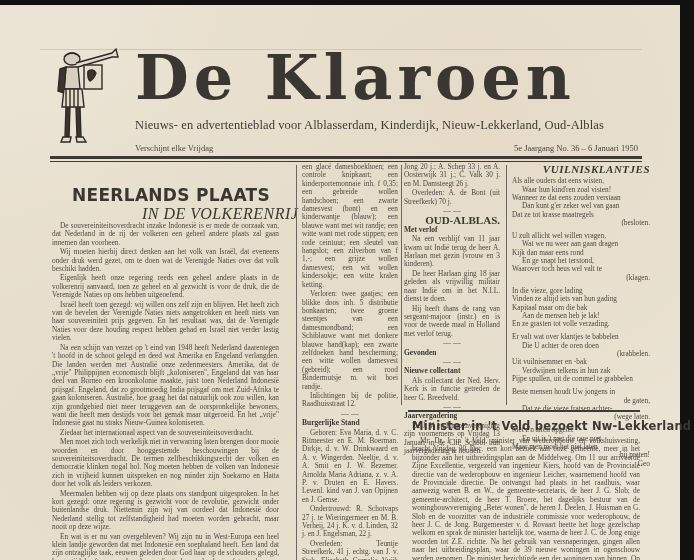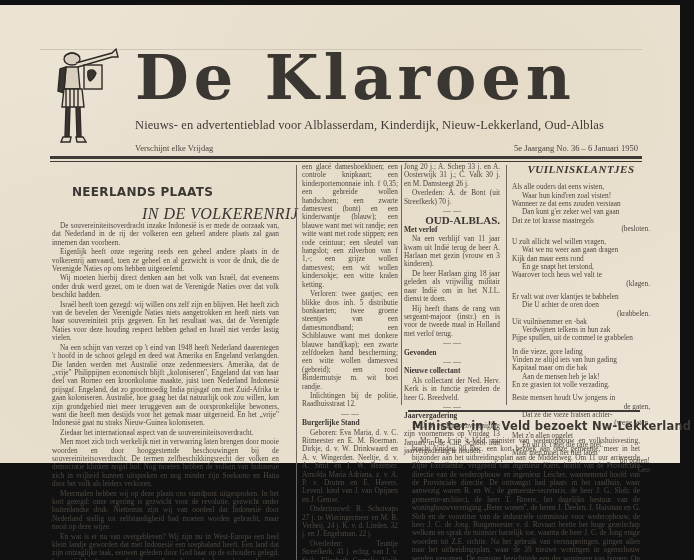--- a/index.html
+++ b/index.html
@@ -1,42 +1,42 @@
 <!DOCTYPE html>
 <html><head>
 <meta charset="utf-8">
 <style>
   html, body { margin:0; padding:0; }
   body { width:694px; height:560px; background:#111; overflow:hidden; position:relative; font-family:"Liberation Serif", serif; }
-  .paper { position:absolute; left:0; top:5px; width:680px; height:458px; background:#ebe3d4;
+  .paper { position:absolute; left:0; top:5px; width:680px; height:555px; background:#ebe3d4;
     background-image: radial-gradient(ellipse at 70% 20%, rgba(200,180,140,0.18), transparent 60%),
                       radial-gradient(ellipse at 20% 80%, rgba(190,170,130,0.15), transparent 60%);
     color:#3b3630; }
   .rule-top { position:absolute; left:40px; top:44px; width:602px; height:1px; background:#cfc6b6; }
   .mascot { position:absolute; left:50px; top:40px; width:72px; height:112px; }
   .title { position:absolute; left:135px; top:38px; width:500px; font-family:"DejaVu Serif", serif; font-weight:bold; font-size:62px; letter-spacing:5px; color:#3a3632; line-height:70px; }
   .subtitle { position:absolute; left:135px; top:113px; font-size:12.5px; color:#3e3a35; letter-spacing:0.1px; }
   .verschijnt { position:absolute; left:135px; top:138px; font-size:8.5px; color:#4a4540; }
   .issue { position:absolute; right:42px; top:138px; font-size:8.5px; color:#4a4540; }
   .mast-rule1 { position:absolute; left:50px; top:151px; width:592px; height:3px; background:#3e3a36; }
   .mast-rule2 { position:absolute; left:50px; top:156px; width:592px; height:1px; background:#3e3a36; }
 
   .col { position:absolute; font-size:7.3px; line-height:8.4px; color:#4d4741; text-align:justify; }
   .col p { margin:0 0 1px 0; text-indent:8px; }
-  .headline-main { position:absolute; left:72px; top:180px; font-family:"DejaVu Sans", sans-serif; font-weight:bold; font-size:12px; color:#3a3632; letter-spacing:0.3px; }
+  .headline-main { position:absolute; left:72px; top:180px; font-family:"DejaVu Sans", sans-serif; font-weight:bold; font-size:17px; color:#3a3632; letter-spacing:0.3px; }
   .headline-sub { position:absolute; left:142px; top:200px; font-style:italic; font-size:16px; color:#3a3632; letter-spacing:0.5px; }
   .col-left { left:52px; top:217px; width:227px; }
   .col-mid { left:302px; top:158px; width:96px; }
   .col-mid2 { left:404px; top:158px; width:96px; }
   .col-right { left:512px; top:160px; width:138px; }
   .vline { position:absolute; width:1px; background:#6d6660; }
   .sec-head { text-align:right; font-weight:bold; font-size:11px; margin:4px 0 3px 0; color:#3a3632; text-indent:0 !important; }
   .sub-head { text-align:left; font-weight:bold; font-size:7.5px; margin:3px 0 2px 0; color:#3a3632; text-indent:0 !important; }
   .dash { text-align:center; font-size:8px; margin:1px 0; text-indent:0 !important; }
-  .poem-title { font-style:italic; font-weight:bold; font-size:11px; text-align:center; margin-bottom:10px; color:#3a3632; letter-spacing:0.5px; }
+  .poem-title { font-style:italic; font-weight:bold; font-size:11px; text-align:right; margin-bottom:4px; color:#3a3632; letter-spacing:0.5px; }
   .poem .stanza { margin-bottom:5px;font-family:Liberation Serif, serif; }
   .poem .ln { display:block; white-space:nowrap; font-size:7.3px; line-height:8.3px; }
   .poem .ind { padding-left:10px; }
   .poem .rt { text-align:right; }
   .minister-rule { position:absolute; left:408px; top:405px; width:232px; height:2px; background:#3e3a36; }
   .minister-head { position:absolute; left:412px; top:414px; font-family:"DejaVu Sans", sans-serif; font-weight:bold; font-size:11.5px; color:#3a3632; letter-spacing:0.2px; white-space:nowrap; }
   .minister-body { left:412px; top:432px; width:228px; }
 </style>
 </head>
 <body>
@@ -66,22 +66,22 @@
   <div class="subtitle">Nieuws- en advertentieblad voor Alblasserdam, Kinderdijk, Nieuw-Lekkerland, Oud-Alblas</div>
   <div class="verschijnt">Verschijnt elke Vrijdag</div>
   <div class="issue">5e Jaargang No. 36  –  6 Januari 1950</div>
   <div class="mast-rule1"></div>
   <div class="mast-rule2"></div>
 
   <div class="headline-main">NEERLANDS PLAATS</div>
   <div class="headline-sub">IN DE VOLKERENRIJ</div>
   <div class="col col-left">
     <p>De souvereiniteitsoverdracht inzake Indonesië is er mede de oorzaak van, dat Nederland in de rij der volkeren een geheel andere plaats zal gaan innemen dan voorheen.</p>
+    <p>Wij moeten hierbij direct denken aan het volk van Israël, dat eveneens onder druk werd gezet, om te doen wat de Verenigde Naties over dat volk beschikt hadden.</p>
     <p>Eigenlijk heeft onze regering reeds een geheel andere plaats in de volkerenrij aanvaard, toen ze geheel en al gezwicht is voor de druk, die de Verenigde Naties op ons hebben uitgeoefend.</p>
-    <p>Wij moeten hierbij direct denken aan het volk van Israël, dat eveneens onder druk werd gezet, om te doen wat de Verenigde Naties over dat volk beschikt hadden.</p>
     <p>Israël heeft toen gezegd: wij willen ons zelf zijn en blijven. Het heeft zich van de bevelen der Verenigde Naties niets aangetrokken en heeft niets van haar souvereiniteit prijs gegeven. En het resultaat was, dat de Verenigde Naties voor deze houding respect hebben gehad en Israël niet verder lastig vielen.</p>
     <p>Na een schijn van verzet op 't eind van 1948 heeft Nederland daarentegen 't hoofd in de schoot gelegd en deed wat Amerika en Engeland verlangden. Die landen werden met Australië onze zedenmeesters. Amerika, dat de „vrije" Philippijnen economisch blijft „koloniseren", Engeland dat van haar deel van Borneo een kroonkolonie maakte, juist toen Nederland Indonesië prijsgaf. Engeland, dat zo grootmoedig India prijsgaf om met Zuid-Afrika te gaan koloniseren. Australië, hoe graag het dat natuurlijk ook zou willen, kan zijn grondgebied niet meer teruggeven aan de oorspronkelijke bewoners, want die heeft men destijds voor het gemak maar uitgeroeid. En het „vrije" Indonesië gaat nu straks Nieuw-Guinea koloniseren.</p>
     <p>Ziedaar het internationaal aspect van de souvereiniteitsoverdracht.</p>
     <p>Men moet zich toch werkelijk niet in verwarring laten brengen door mooie woorden en door hooggestemde beschouwingen bij de souvereiniteitsoverdracht. De termen zelfbeschikkingsrecht der volken en democratie klinken nogal hol. Nog moeten hebben de volken van Indonesië zich in vrijheid kunnen uitspreken en nog minder zijn Soekarno en Hatta door het volk als leiders verkozen.</p>
     <p>Meermalen hebben wij op deze plaats ons standpunt uitgesproken. In het kort gezegd: onze regering is gezwicht voor de revolutie, gezwicht onder buitenlandse druk. Niettemin zijn wij van oordeel dat Indonesië door Nederland stellig tot zelfstandigheid had moeten worden gebracht, maar nooit op deze wijze.</p>
     <p>En wat is er nu van overgebleven? Wij zijn nu in West-Europa een heel klein landje geworden dat met Indonesië een soephaland heeft. Een land dat zijn ontzaglijke taak, eeuwen geleden door God haar op de schouders gelegd, lange tijd heeft verwaarloosd, om die taak, zonder hem af te maken, op onverantwoordelijke wijze van zich af te schuiven. Amerika zal nu in Indonesië wel een handje gaan helpen.</p>
 
   </div>
 
   <div class="vline" style="left:296px; top:160px; height:395px;"></div>
@@ -134,33 +134,33 @@
         </div>
         <div class="stanza">
           <span class="ln ">U zult allicht wel willen vragen,</span>
           <span class="ln ind">Wat we nu weer aan gaan dragen</span>
           <span class="ln ">Kijk dan maar eens rond</span>
           <span class="ln ind">En ge snapt het terstond,</span>
           <span class="ln ">Waarover toch heus wel valt te</span>
           <span class="ln rt">(klagen.</span>
         </div>
         <div class="stanza">
+          <span class="ln ">In die vieze, gore lading</span>
+          <span class="ln ">Vinden ze altijd iets van hun gading</span>
+          <span class="ln ">Kapitaal maar om die bak</span>
+          <span class="ln ind">Aan de mensen heb je lak!</span>
+          <span class="ln ">En ze grasten tot volle verzading.</span>
+        </div>
+        <div class="stanza">
           <span class="ln ">Er valt wat over klantjes te babbelen</span>
           <span class="ln ind">Die U achter de oren doen</span>
           <span class="ln rt">(krabbelen.</span>
           <span class="ln ">Uit vuilnisemmer en -bak</span>
           <span class="ln ind">Verdwijnen telkens in hun zak</span>
           <span class="ln ">Pijpe spullen, uit de commel te grabbelen</span>
-        </div>
-        <div class="stanza">
-          <span class="ln ">In die vieze, gore lading</span>
-          <span class="ln ">Vinden ze altijd iets van hun gading</span>
-          <span class="ln ">Kapitaal maar om die bak</span>
-          <span class="ln ind">Aan de mensen heb je lak!</span>
-          <span class="ln ">En ze grasten tot volle verzading.</span>
         </div>
         <div class="stanza">
           <span class="ln ">Beste mensen houdt Uw jongens in</span>
           <span class="ln rt">de gaten,</span>
           <span class="ln ind">Dat ze die vieze fratsen achter-</span>
           <span class="ln rt">(wege laten.</span>
         </div>
         <div class="stanza">
           <span class="ln ">Met z'n allen opgelet</span>
           <span class="ln ind">En uit is 't met die rare pret.</span>

